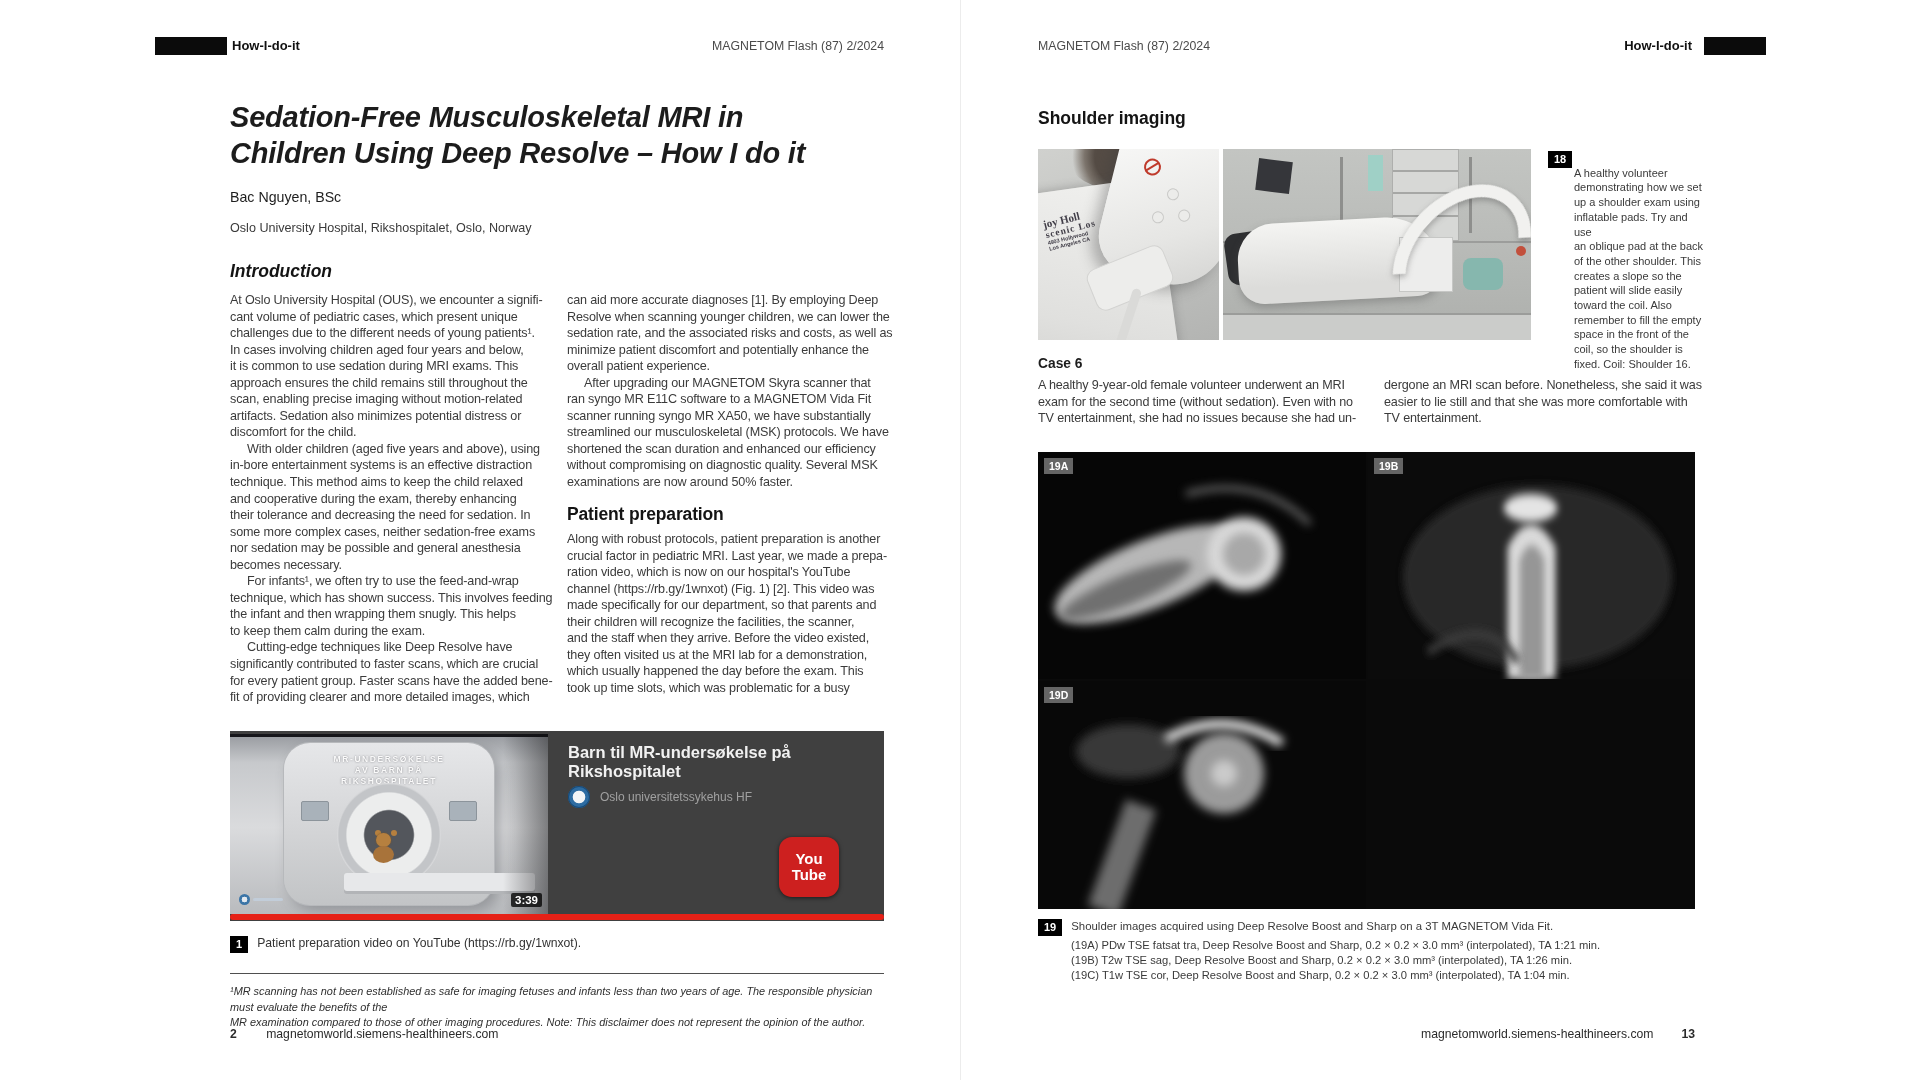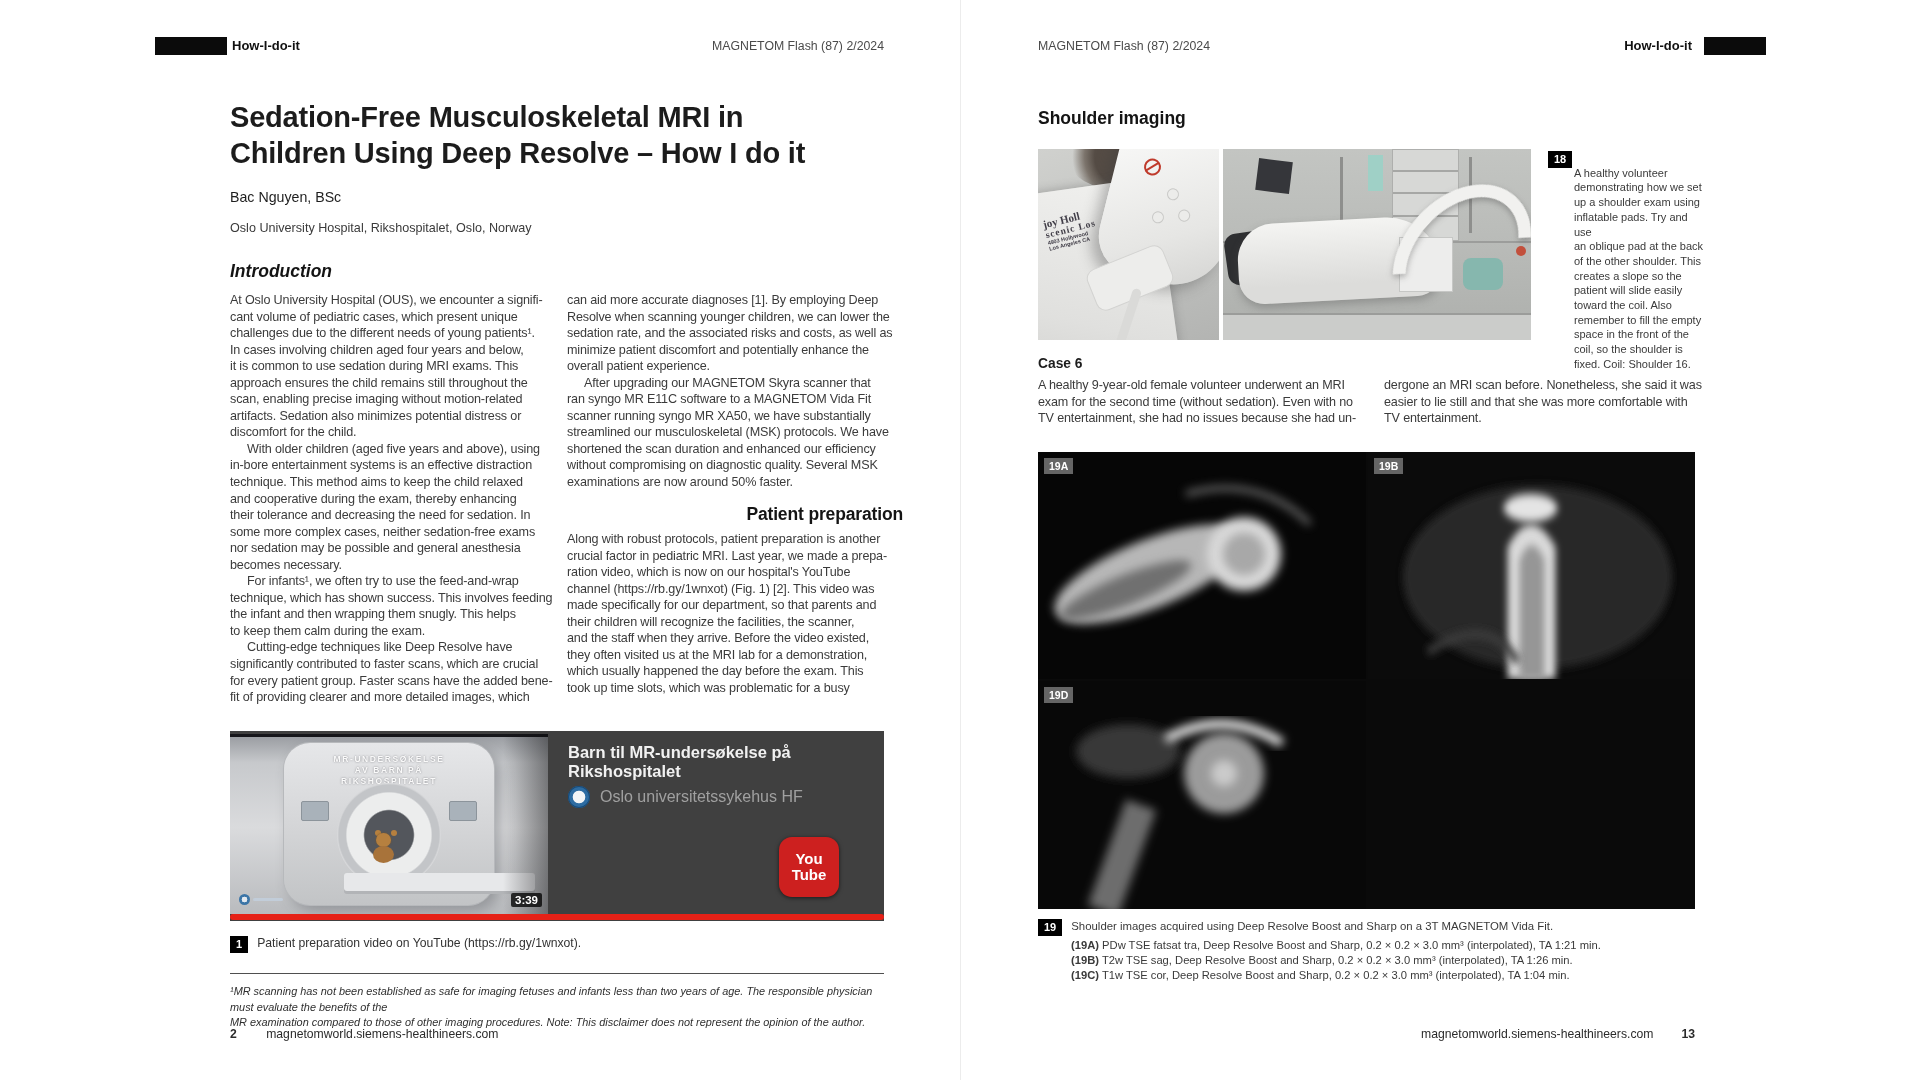--- a/index.html
+++ b/index.html
@@ -16,21 +16,21 @@
 
   
   .title{left:230px;top:99px;font-size:29px;line-height:36px;font-weight:700;color:#1c1c1c;
          letter-spacing:-0.2px;white-space:pre-line;}
   .author{left:230px;top:189px;font-size:14.2px;color:#1e1e1e;}
   .affil{left:230px;top:221px;font-size:12.6px;color:#3a3a3a;}
   .h2{font-size:17.5px;font-weight:700;color:#141414;}
   .body{font-size:12.6px;line-height:16.55px;letter-spacing:-0.15px;color:#3b3b3b;}
   .col{width:336px;}
   .ind{text-indent:17px;}
-  .h-pp{margin:15px 0 9px 0;text-align:right;}
+  .h-pp{margin:15px 0 9px 0;}
 
   
   .video{left:230px;top:731px;width:654px;height:190px;background:#404040;}
   .vframe{position:absolute;left:0;top:3px;width:318px;height:180px;overflow:hidden;
           background:linear-gradient(180deg,#96999e 0%,#c7c9cc 16%,#dadbdd 52%,#b9bbbe 100%);}
   .vframe .lbox{position:absolute;left:0;top:0;width:100%;height:3px;background:#16161a;}
   .scanner{position:absolute;left:17%;top:5%;width:66%;height:90%;border-radius:26px;
            background:linear-gradient(180deg,#e6e7e9 0%,#d3d4d6 55%,#c2c4c6 100%);
            box-shadow:0 0 0 1px #b7b9bc, 6px 6px 14px rgba(70,72,76,.35);}
   .stext{position:absolute;left:0;top:11px;width:100%;text-align:center;color:#fafafa;
@@ -46,21 +46,21 @@
   .teddy-e1,.teddy-e2{position:absolute;width:6px;height:6px;border-radius:50%;background:#b6803f;top:53.5%;}
   .teddy-e1{left:45.5%;} .teddy-e2{left:50.5%;}
   .wm{position:absolute;left:9px;bottom:9px;display:flex;align-items:center;gap:3px;opacity:.9;}
   .wm .c{width:11px;height:11px;border-radius:50%;background:radial-gradient(circle,#e8eef4 0 35%,#2e6da4 40% 100%);}
   .wm .l1{width:30px;height:3px;background:#c2cedb;border-radius:2px;}
   .vshade{position:absolute;right:0;top:0;width:14%;height:100%;background:linear-gradient(90deg,transparent,rgba(10,10,12,.45));}
   .vtitle{position:absolute;left:338px;top:12px;width:304px;font-size:16.5px;font-weight:600;color:#f1f1f1;}
   .vchan{position:absolute;left:338px;top:55px;display:flex;align-items:center;gap:10px;}
   .avatar{width:22px;height:22px;border-radius:50%;background:radial-gradient(circle,#f2f5f7 0 38%,#2d6ca2 43% 100%);
           box-shadow:inset 0 0 0 1px #184a77;}
-  .chname{font-size:16px;color:#a0a0a0;}
+  .chname{font-size:12px;color:#a0a0a0;}
   .ytlogo{position:absolute;left:549px;top:106px;width:60px;height:60px;border-radius:13px;background:#cd201f;
           display:flex;align-items:center;justify-content:center;text-align:center;color:#fff;font-weight:700;
           font-size:15px;line-height:16px;white-space:pre-line;box-shadow:0 1px 4px rgba(0,0,0,.6);}
   .vtime{position:absolute;left:281px;top:159px;background:rgba(8,8,8,.82);color:#fff;font-size:11.5px;
          font-weight:700;padding:1px 4px;border-radius:2px;}
   .vprog{position:absolute;left:0;bottom:1px;width:100%;height:6px;background:#e62117;border-radius:3px;}
 
   
   .figbox{display:inline-block;background:#000;color:#fff;font-size:11px;font-weight:700;
           padding:2px 6px;line-height:13px;}
@@ -121,33 +121,33 @@
   .fig19{left:1038px;top:452px;width:657px;height:457px;background:#0a0a0a;display:grid;
          grid-template-columns:328px 327px;grid-template-rows:227px 228px;gap:2px;}
   .mricell{position:relative;overflow:hidden;background:#000;}
   .mricell svg{display:block;width:100%;height:100%;}
   .mlabel{position:absolute;left:6px;top:6px;background:rgba(110,110,110,.92);color:#fff;
           font-size:10.5px;font-weight:700;padding:2px 5px;}
 
   .cap19{left:1038px;top:919px;width:662px;color:#3a3a3a;}
   .cap19-row{display:flex;align-items:flex-start;gap:9px;font-size:11.4px;line-height:15px;}
   .cap19-lines{margin-left:33px;margin-top:2px;font-size:11.2px;line-height:15.2px;}
-  .capbold{font-weight:700;}
+  .capbold{font-weight:400;}
 </style>
 </head>
 <body>
 
 <div id="spread">
 
   <div>
     <div class="abs bar" style="left:155px;top:37px;width:72px;height:18px;"></div>
     <div class="abs tag" style="left:232px;top:38px;">How-I-do-it</div>
     <div class="abs issue" style="left:530px;top:39px;width:354px;text-align:right;">MAGNETOM Flash (87) 2/2024</div>
 
-    <h1 class="abs title" style="margin:0;">Sedation-Free Musculoskeletal MRI in
+    <h1 class="abs title" style="margin:0;font-style:italic;">Sedation-Free Musculoskeletal MRI in
 Children Using Deep Resolve – How I do it</h1>
     <div class="abs author">Bac Nguyen, BSc</div>
     <div class="abs affil">Oslo University Hospital, Rikshospitalet, Oslo, Norway</div>
 
     <div class="abs h2" style="left:230px;top:261px;font-style:italic;">Introduction</div>
 
     <div class="abs col body" style="left:230px;top:292px;">
       <p class="pre" style="margin:0;">At Oslo University Hospital (OUS), we encounter a signifi-
 cant volume of pediatric cases, which present unique
 challenges due to the different needs of young patients¹.

